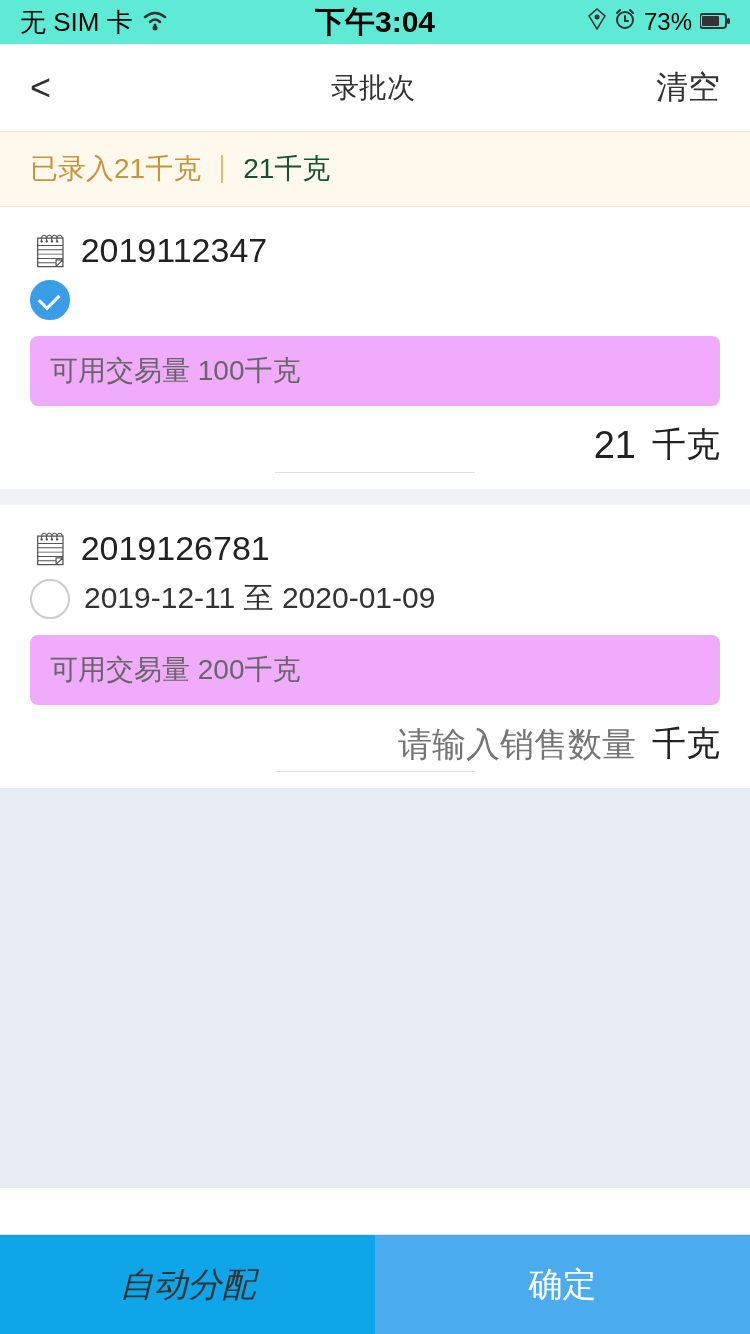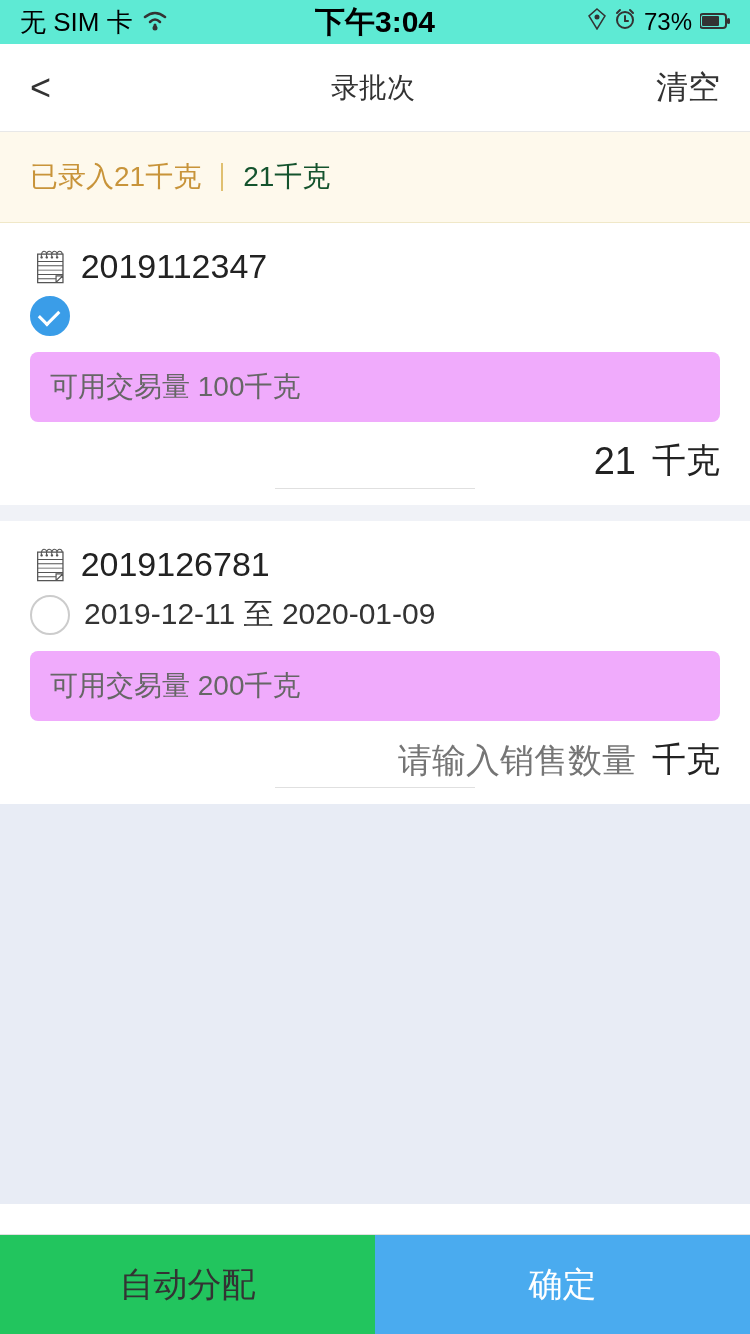--- a/index.html
+++ b/index.html
@@ -66,21 +66,21 @@
     }
     .nav-clear {
       font-size: 32px;
       color: #333;
       cursor: pointer;
     }
 
     
     .info-banner {
       background: #fef9ec;
-      padding: 26px 30px;
+      padding: 18px 30px;
       display: flex;
       align-items: center;
       gap: 20px;
       border-bottom: 1px solid #f0e8c8;
     }
     .info-banner-label {
       font-size: 28px;
       color: #c8943a;
     }
     .info-banner-divider {
@@ -212,22 +212,23 @@
       background: #fff;
       border-top: 1px solid #e0e0e0;
     }
     .btn-auto {
       flex: 1;
       display: flex;
       align-items: center;
       justify-content: center;
       font-size: 34px;
       color: #333;
-      background: #22c55e;
+      background: #0ea5e9;
       cursor: pointer;
+      font-style: italic;
     }
     .btn-confirm {
       flex: 1;
       display: flex;
       align-items: center;
       justify-content: center;
       font-size: 34px;
       color: #fff;
       background: #4AABEF;
       cursor: pointer;

